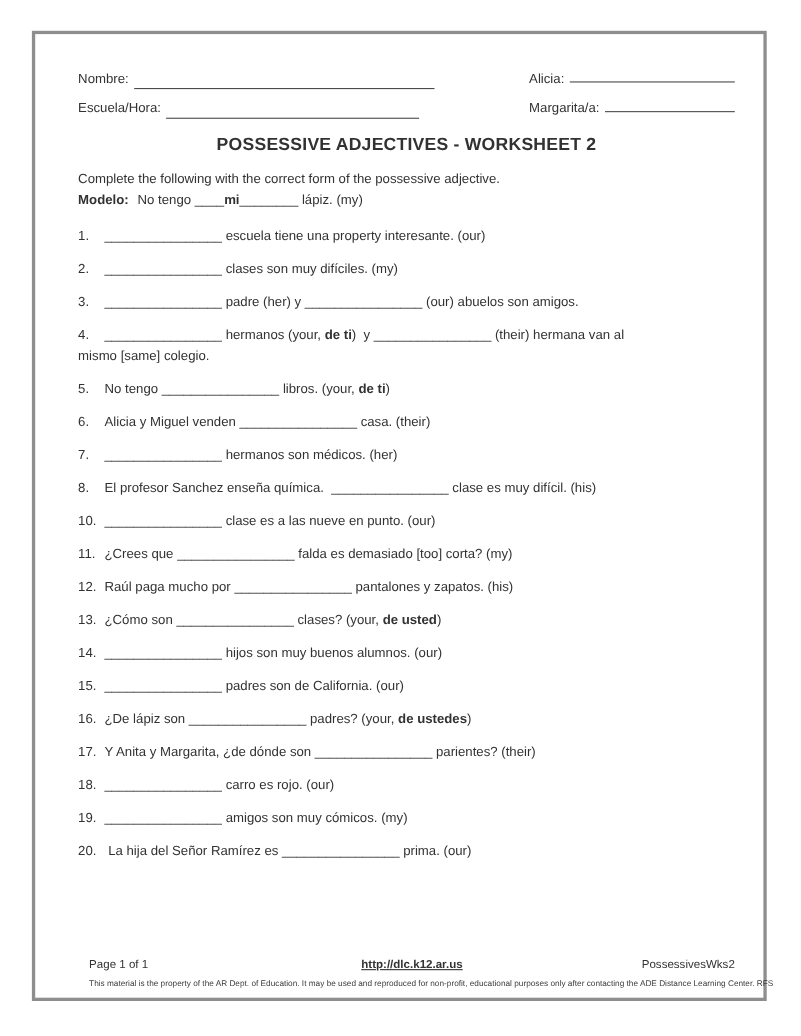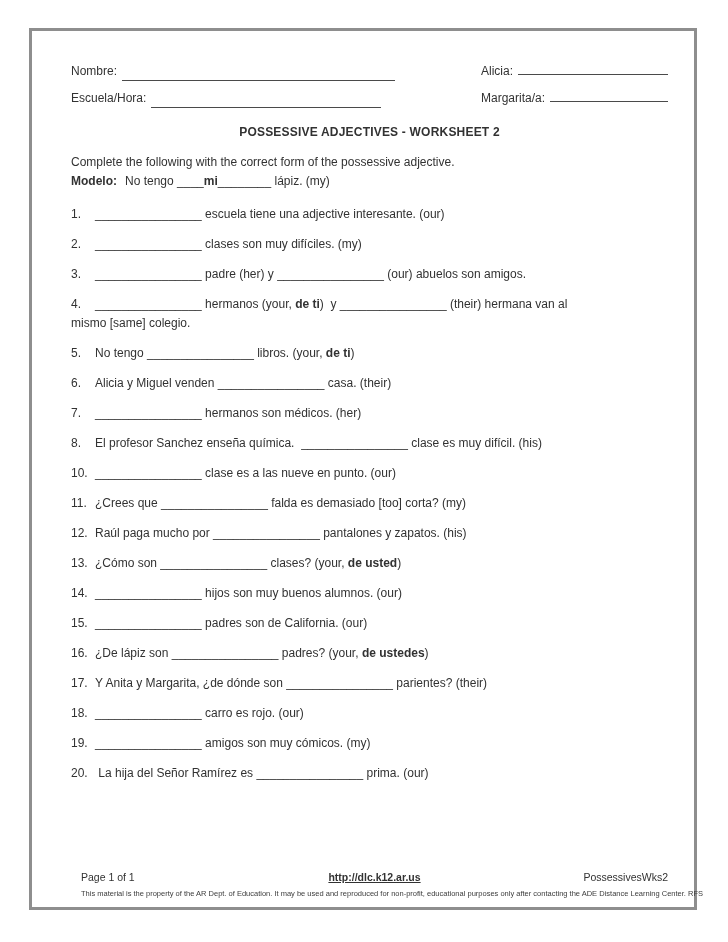--- a/index.html
+++ b/index.html
@@ -15,21 +15,21 @@
   }
   .content{padding:30px 26px 0 39px;font-size:12px;line-height:19px;}
   .hdr-row{display:flex;margin-bottom:7px;align-items:flex-end;}
   .hdr-label{white-space:nowrap;}
   .fill-line{display:inline-block;border-bottom:1px solid #4a4a4a;height:13px;margin-left:5px;}
   .line-nombre{width:273px;}
   .line-escuela{width:230px;}
   .spacer{flex:1;}
   .hdr-right{width:187px;display:flex;align-items:baseline;}
   .hdr-right .fill-line{flex:1;}
-  .title{text-align:center;font-weight:bold;font-size:12px;line-height:20px;margin:14px 0 11px 0;letter-spacing:0.2px;}
+  .title{text-align:center;font-weight:bold;font-size:16px;line-height:20px;margin:14px 0 11px 0;letter-spacing:0.2px;}
   .intro{margin:0;}
   .modelo{margin:0 0 14px 0;white-space:pre-wrap;}
   .modelo-label{font-weight:bold;margin-right:8px;}
   .q{margin:0 0 11px 0;white-space:pre-wrap;}
   .qnum{display:inline-block;min-width:24px;}
   .bold{font-weight:bold;}
   .footer{position:absolute;left:0;right:0;bottom:0;padding:0 26px 8px 49px;}
   .footer-main{display:flex;font-size:10.5px;line-height:14px;align-items:baseline;}
   .footer-left{flex:1;text-align:left;}
   .footer-center{text-align:center;}
@@ -63,21 +63,21 @@
       </span>
     </div>
 
     <div class="title">POSSESSIVE ADJECTIVES - WORKSHEET 2</div>
 
     <p class="intro">Complete the following with the correct form of the possessive adjective.</p>
 
     <p class="modelo"><span class="modelo-label">Modelo:</span><span><span>No tengo </span><span>____</span><span class="bold">mi</span><span>________</span><span> lápiz. (my)</span></span></p>
 
     <div>
-        <p class="q"><span class="qnum">1.</span><span>________________</span><span> escuela tiene una adjective interesante. (our)</span></p>
+        <p class="q"><span class="qnum">1.</span><span>________________</span><span> escuela tiene una property interesante. (our)</span></p>
         <p class="q"><span class="qnum">2.</span><span>________________</span><span> clases son muy difíciles. (my)</span></p>
         <p class="q"><span class="qnum">3.</span><span>________________</span><span> padre (her) y </span><span>________________</span><span> (our) abuelos son amigos.</span></p>
         <p class="q"><span class="qnum">4.</span><span>________________</span><span> hermanos (your, </span><span class="bold">de ti</span><span>)  y </span><span>________________</span><span> (their) hermana van al</span><br><span>mismo [same] colegio.</span></p>
         <p class="q"><span class="qnum">5.</span><span>No tengo </span><span>________________</span><span> libros. (your, </span><span class="bold">de ti</span><span>)</span></p>
         <p class="q"><span class="qnum">6.</span><span>Alicia y Miguel venden </span><span>________________</span><span> casa. (their)</span></p>
         <p class="q"><span class="qnum">7.</span><span>________________</span><span> hermanos son médicos. (her)</span></p>
         <p class="q"><span class="qnum">8.</span><span>El profesor Sanchez enseña química.  </span><span>________________</span><span> clase es muy difícil. (his)</span></p>
         <p class="q"><span class="qnum">10.</span><span>________________</span><span> clase es a las nueve en punto. (our)</span></p>
         <p class="q"><span class="qnum">11.</span><span>¿Crees que </span><span>________________</span><span> falda es demasiado [too] corta? (my)</span></p>
         <p class="q"><span class="qnum">12.</span><span>Raúl paga mucho por </span><span>________________</span><span> pantalones y zapatos. (his)</span></p>

